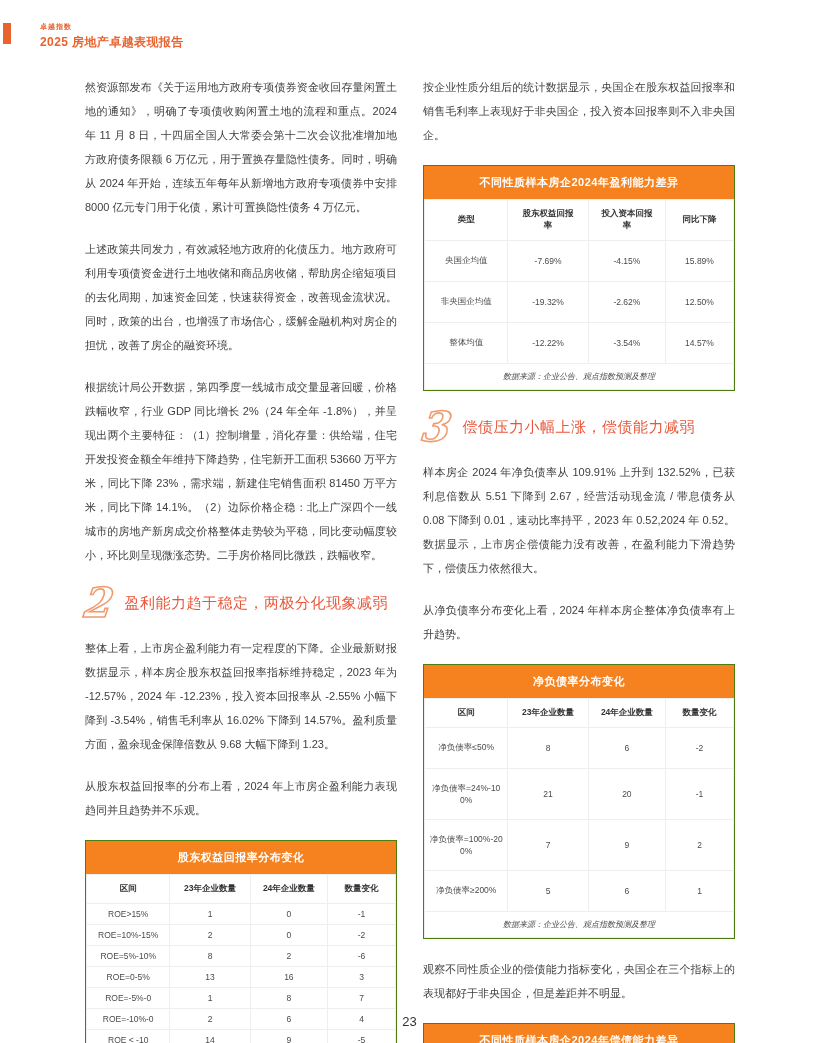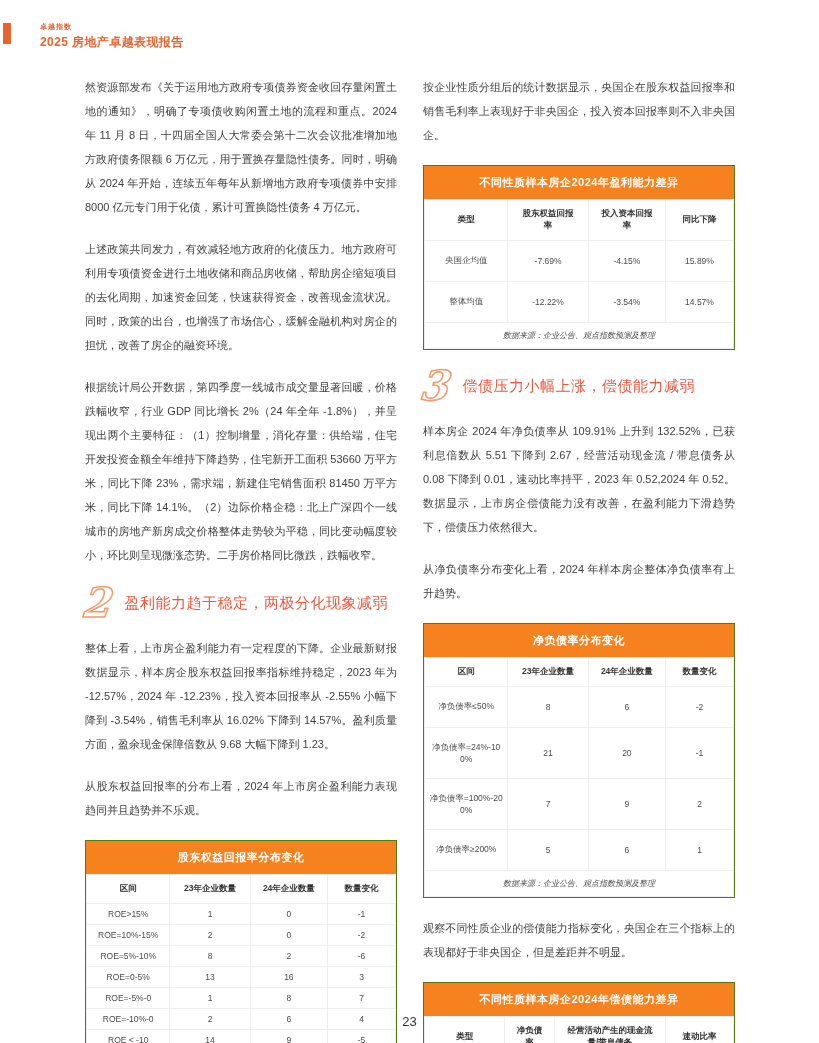--- a/index.html
+++ b/index.html
@@ -148,20 +148,26 @@
             </tr>
           </thead>
           <tbody>
             <tr>
               <td>央国企均值</td>
               <td>-7.69%</td>
               <td>-4.15%</td>
               <td>15.89%</td>
             </tr>
             <tr>
+              <td>非央国企均值</td>
+              <td>-19.32%</td>
+              <td>-2.62%</td>
+              <td>12.50%</td>
+            </tr>
+            <tr>
               <td>整体均值</td>
               <td>-12.22%</td>
               <td>-3.54%</td>
               <td>14.57%</td>
             </tr>
           </tbody>
           <tfoot>
             <tr>
               <td colspan="4">数据来源：企业公告、观点指数预测及整理</td>
             </tr>

